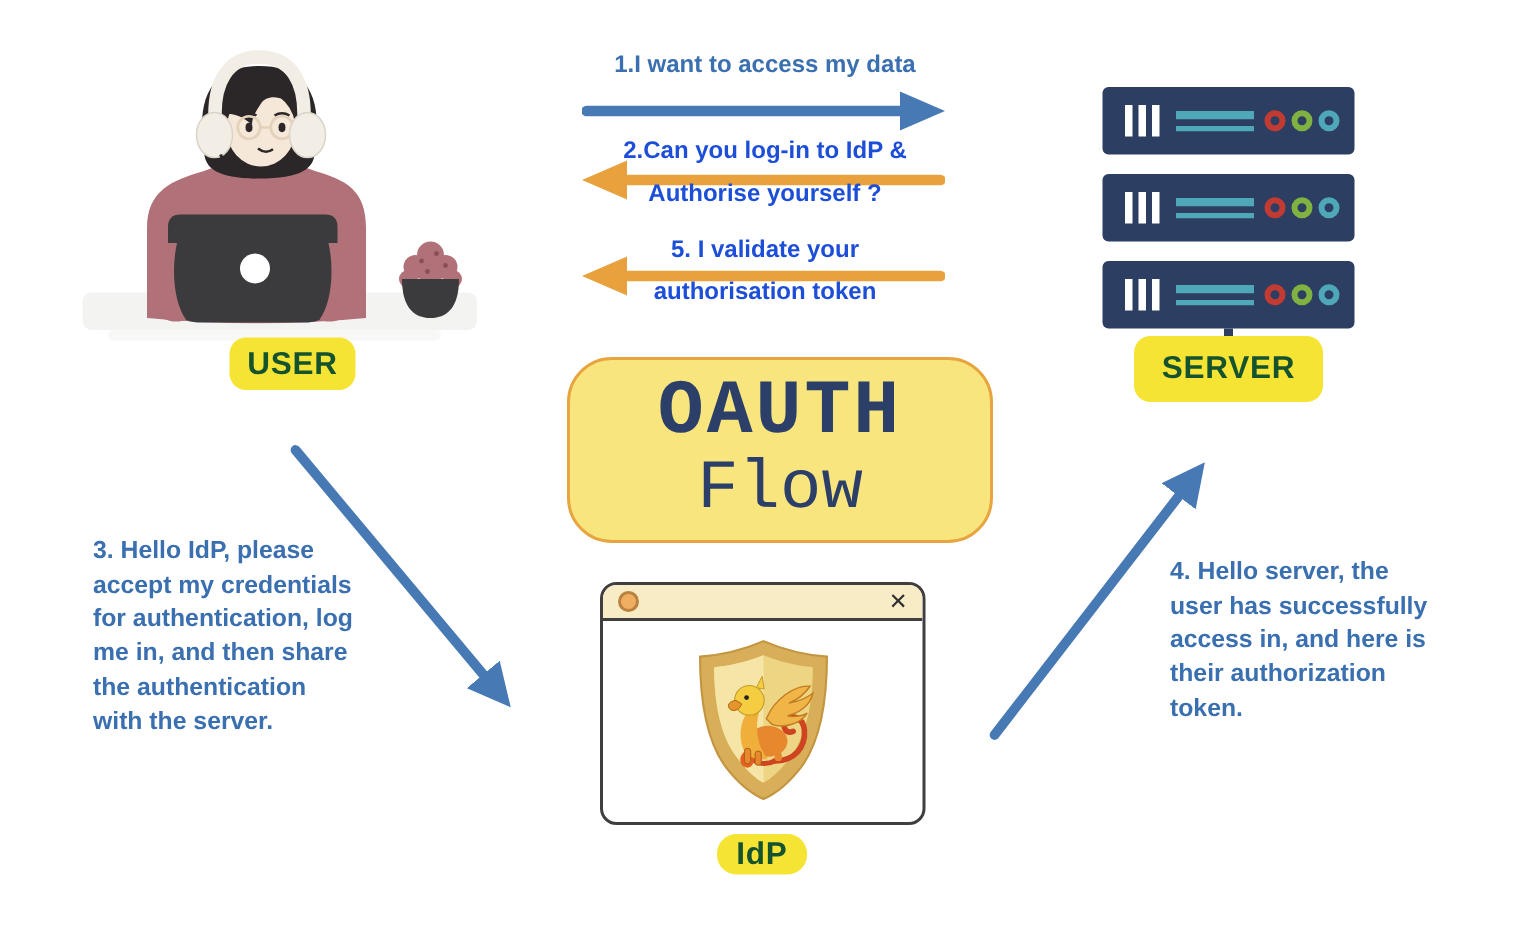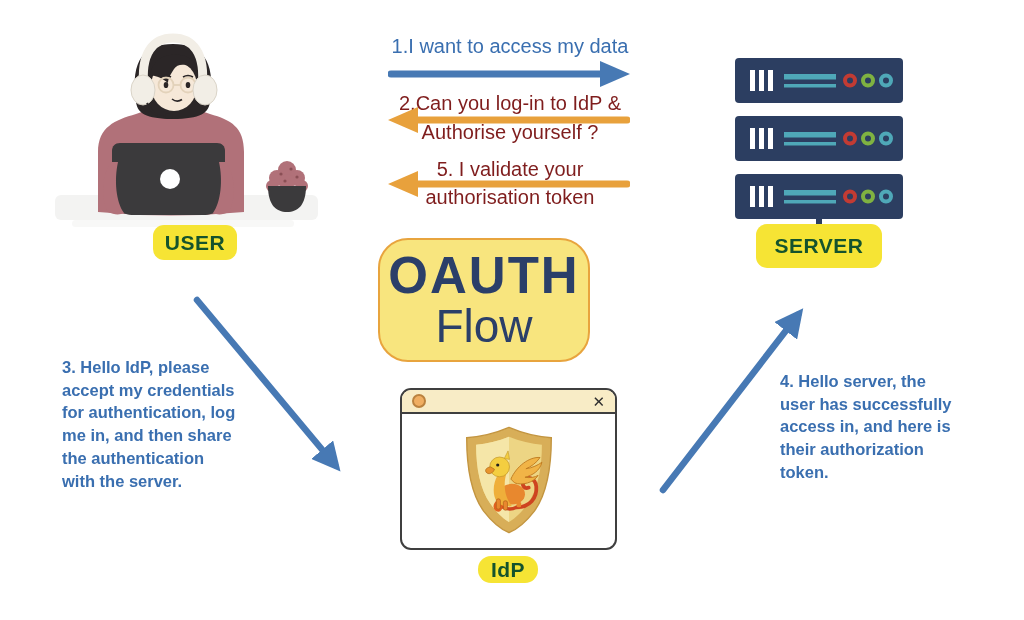--- a/index.html
+++ b/index.html
@@ -16,44 +16,44 @@
     display:flex;align-items:center;justify-content:center;
     border-radius:11px;
   }
   .user-pill{left:153px;top:225px;width:84px;height:35px;}
   .server-pill{left:756px;top:224px;width:126px;height:44px;}
   .idp-pill{left:478px;top:556px;width:60px;height:27px;border-radius:13px;}
 
   
   .msg{
     position:absolute;left:378px;width:264px;text-align:center;
-    font-weight:400;font-size:20px;white-space:nowrap;
+    font-weight:700;font-size:16px;white-space:nowrap;
   }
   .msg-blue{color:#3A6FB0;}
-  .msg-orange{color:#7f1d1d;}
+  .msg-orange{color:#1d4ed8;}
   .msg1-text{top:35px;}
   .msg2-line1{top:92px;}
   .msg2-line2{top:121px;}
   .msg5-line1{top:158px;}
   .msg5-line2{top:186px;}
 
   
   .para{
     position:absolute;font-weight:700;font-size:16.5px;line-height:22.7px;
     color:#3A6FB0;white-space:nowrap;
   }
   .msg3{left:62px;top:356px;}
   .msg4{left:780px;top:370px;}
 
   
   .oauth-box{
-    position:absolute;left:378px;top:238px;width:212px;height:124px;
+    position:absolute;left:378px;top:238px;width:284px;height:124px;
     box-sizing:border-box;background:#F8E57E;border:2.5px solid #E8A43E;
     border-radius:30px;display:flex;flex-direction:column;
-    align-items:center;justify-content:center;color:#2B3F69;
+    align-items:center;justify-content:center;color:#2B3F69;font-family:Liberation Mono, monospace;
   }
   .oauth-line1{font-size:51px;font-weight:800;letter-spacing:2px;line-height:52px;}
   .oauth-line2{font-size:46px;font-weight:500;line-height:48px;}
 
   
   .idp-window{
     position:absolute;left:400px;top:388px;width:217px;height:162px;
     box-sizing:border-box;background:#ffffff;border:2px solid #3F3F3F;
     border-radius:11px;overflow:hidden;
   }

